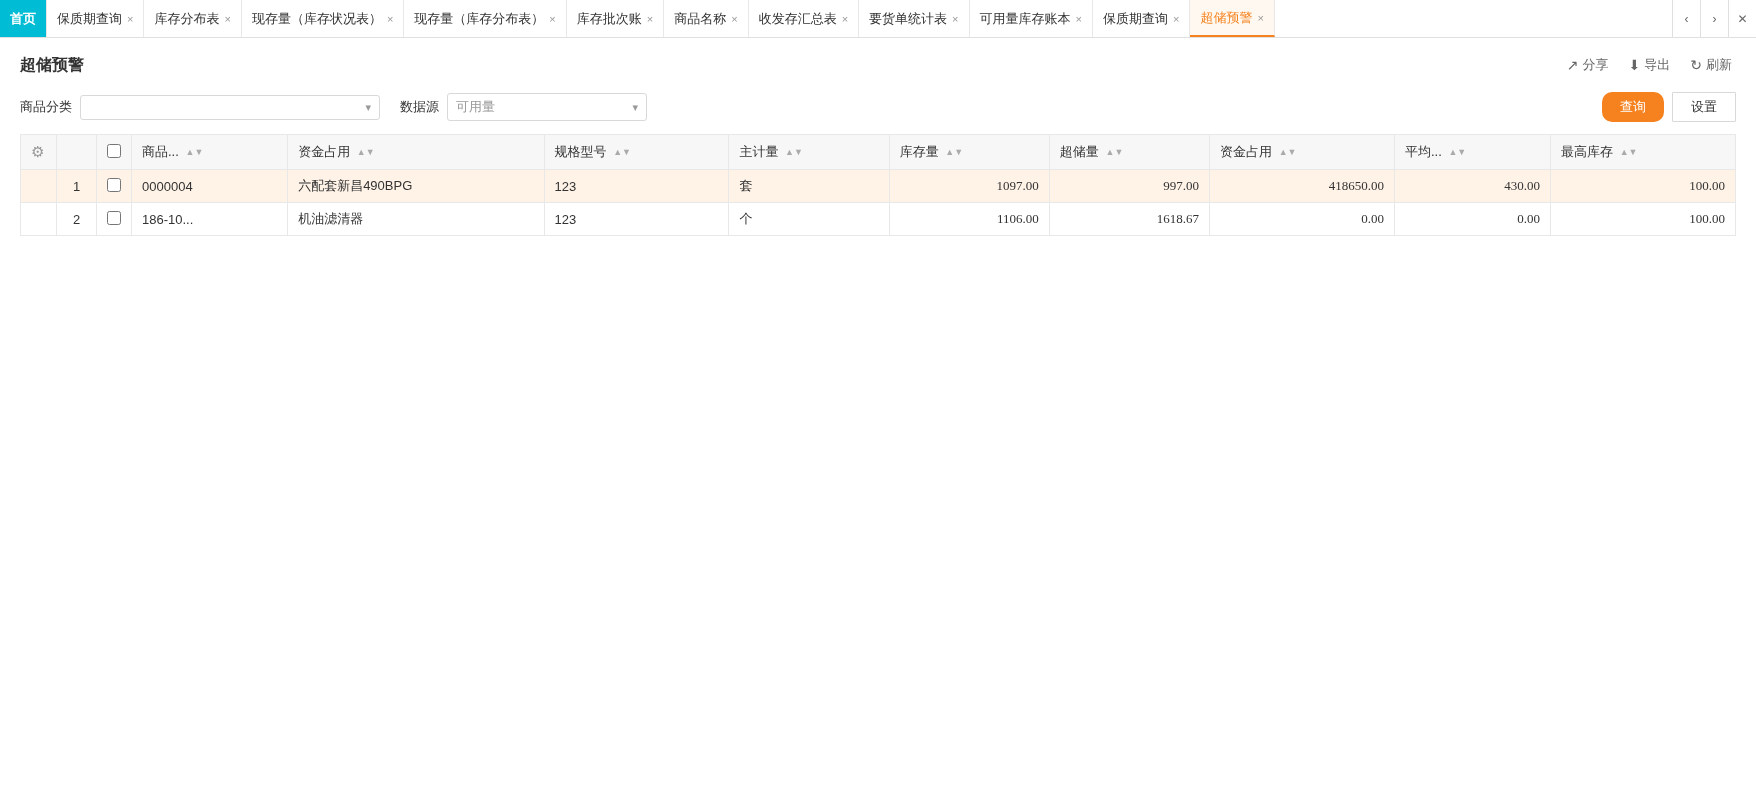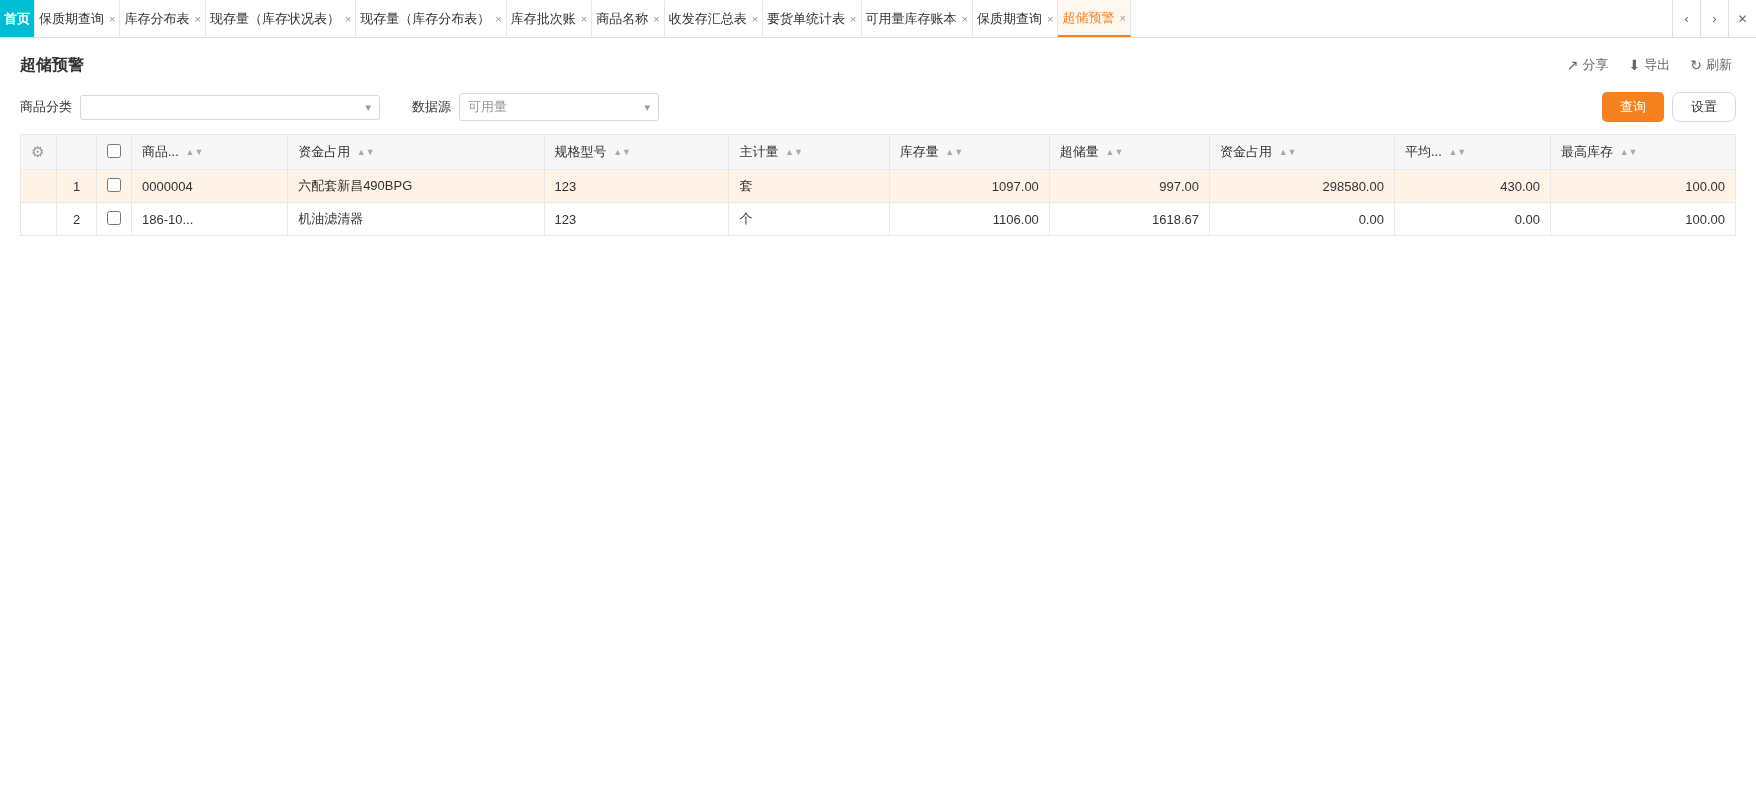--- a/index.html
+++ b/index.html
@@ -11,21 +11,21 @@
       align-items: center;
       background: #fff;
       border-bottom: 1px solid #e0e0e0;
       height: 38px;
       padding: 0;
       overflow: hidden;
     }
     .topbar-item {
       display: flex;
       align-items: center;
-      padding: 0 4px;
+      padding: 0 10px;
       height: 100%;
       white-space: nowrap;
       cursor: pointer;
       font-size: 13px;
       color: #333;
       border-right: 1px solid #e8e8e8;
       position: relative;
     }
     .topbar-item.home {
       background: #00bcd4;
@@ -95,21 +95,21 @@
       background: none;
       border: none;
       padding: 2px 4px;
     }
     .header-action-btn .icon { font-size: 14px; }
 
     
     .filter-row {
       display: flex;
       align-items: center;
-      gap: 32px;
+      gap: 20px;
       margin-bottom: 12px;
     }
     .filter-item {
       display: flex;
       align-items: center;
       gap: 8px;
     }
     .filter-label {
       font-size: 13px;
       color: #333;
@@ -134,30 +134,30 @@
     
     .right-actions {
       margin-left: auto;
       display: flex;
       gap: 8px;
     }
     .btn-query {
       background: #f5821f;
       color: #fff;
       border: none;
-      border-radius: 5px;
+      border-radius: 10px;
       padding: 5px 18px;
       font-size: 13px;
       cursor: pointer;
     }
     .btn-settings {
       background: #fff;
       color: #333;
       border: 1px solid #d9d9d9;
-      border-radius: 8px;
+      border-radius: 1px;
       padding: 5px 18px;
       font-size: 13px;
       cursor: pointer;
     }
 
     
     .data-table {
       width: 100%;
       border-collapse: collapse;
       font-size: 13px;
@@ -198,21 +198,21 @@
     .col-settings { width: 36px; text-align: center; }
     .settings-gear { font-size: 15px; color: #999; cursor: pointer; }
 
     .checkbox-input {
       width: 14px;
       height: 14px;
       cursor: pointer;
       accent-color: #f5821f;
     }
 
-    .num-val { text-align: right; }
+    .num-val { text-align: right; font-family: Liberation Serif, serif; }
   </style>
 </head>
 <body>
 
 <div class="topbar">
   <div class="topbar-item home">
     <span>首页</span>
   </div>
 
   <div class="topbar-item">
@@ -362,21 +362,21 @@
       <td class="col-index">1</td>
       <td class="col-checkbox">
         <input type="checkbox" class="checkbox-input" style="">
       </td>
       <td>0000004</td>
       <td>六配套新昌490BPG</td>
       <td>123</td>
       <td>套</td>
       <td class="num-val">1097.00</td>
       <td class="num-val">997.00</td>
-      <td class="num-val">298580.00</td>
+      <td class="num-val">418650.00</td>
       <td class="num-val">430.00</td>
       <td class="num-val">100.00</td>
     </tr>
         <tr class="row-normal">
       <td class="col-settings"></td>
       <td class="col-index">2</td>
       <td class="col-checkbox">
         <input type="checkbox" class="checkbox-input" style="">
       </td>
       <td>186-10...</td>

